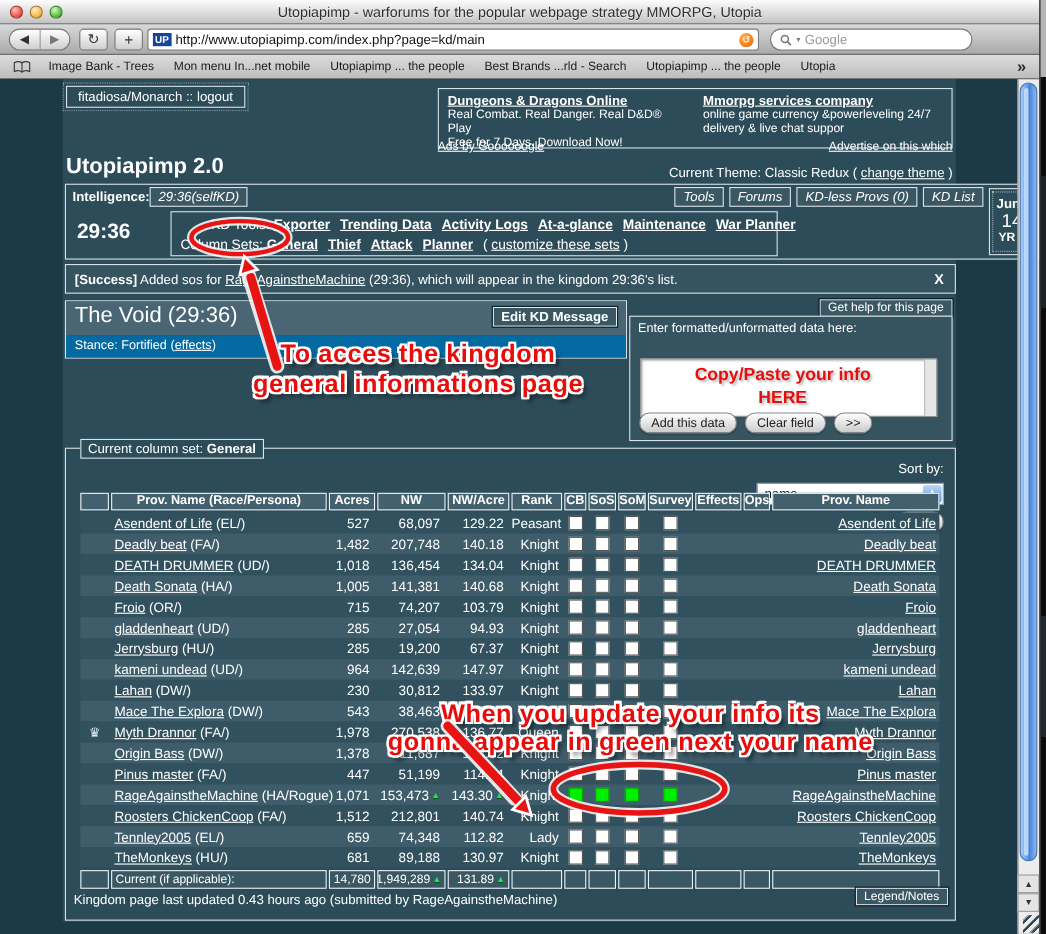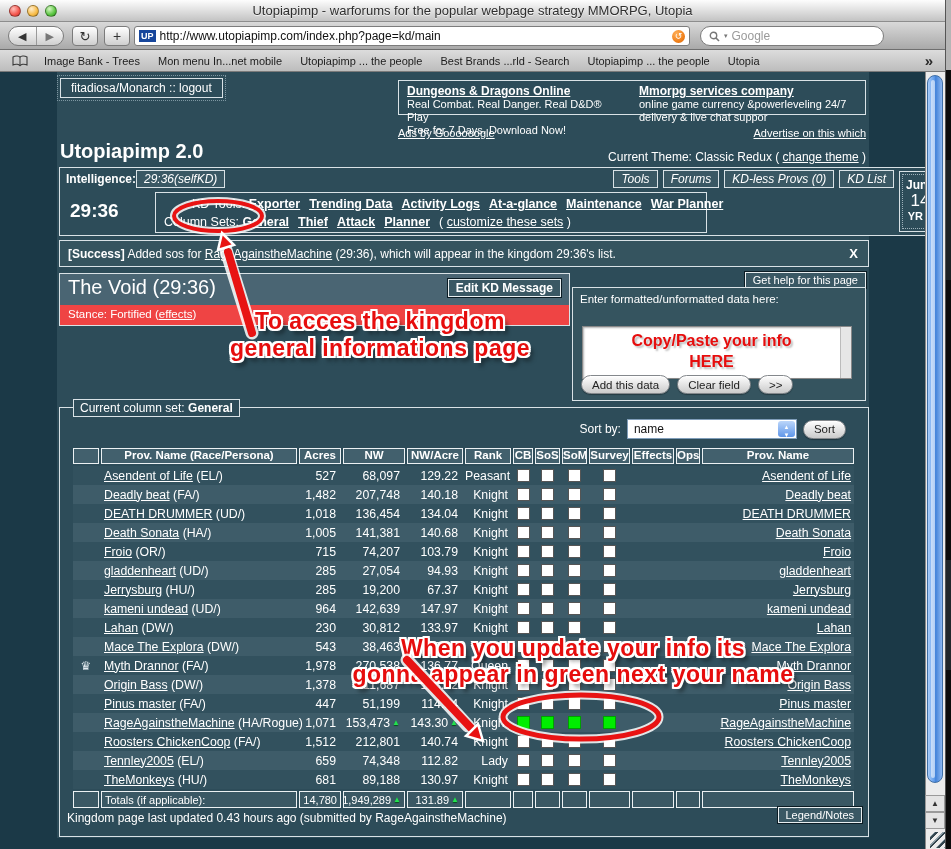--- a/index.html
+++ b/index.html
@@ -66,21 +66,21 @@
     font-size:8px;color:#333;text-align:center;line-height:15px;}
   #sb-up{top:795px;}
   #sb-down{top:812px;}
   #grip{left:930px;top:832px;width:15px;height:16px;
     background:repeating-linear-gradient(135deg,transparent 0 3px,#8fa0a8 3px 4px,#33454e 4px 6px);}
   a{color:#fff;}
   #login-box{left:60px;top:78px;border:1px solid #d9e2e6;outline:1px dotted #7e97a2;outline-offset:2px;
     padding:2px 10px;font-size:12px;color:#fff;background:#2d4c59;white-space:nowrap;}
   #login-box a{font-weight:normal;}
 
-  #ad-box{left:398px;top:80px;width:468px;height:35px;border:1px solid #d9e2e6;background:#2d4c59;
+  #ad-box{left:398px;top:80px;width:468px;height:55px;border:1px solid #d9e2e6;background:#2d4c59;
     display:flex;color:#fff;padding:3px 8px;gap:14px;}
   .ad-col{flex:1;}
   .ad-title{font-size:12px;font-weight:bold;text-decoration:underline;}
   .ad-body{font-size:11px;line-height:13px;}
   #ads-by{left:398px;top:127px;font-size:11px;color:#fff;text-decoration:underline;}
   #advertise{right:85px;top:127px;font-size:11px;color:#fff;text-decoration:underline;}
 
   #site-title{left:60px;top:140px;font-size:20px;font-weight:bold;color:#fff;}
   #theme-line{right:85px;top:150px;font-size:12px;color:#fff;}
   #theme-line a{text-decoration:underline;}
@@ -109,42 +109,42 @@
   #success-bar a{text-decoration:underline;}
 
   .sitebtn{border:1px solid #e8eef0;outline:1px solid #0b1c24;background:#3a5864;color:#fff;
     font-size:11px;padding:1px 7px;white-space:nowrap;font-family:inherit;}
   #help-btn{right:85px;top:272px;}
 
   #void-box{left:59px;top:273px;width:511px;height:53px;border:1px solid #d9e2e6;}
   #void-title-row{position:absolute;left:0;top:0;right:0;height:31px;background:#4a6573;}
   #void-title{position:absolute;left:8px;top:2px;font-size:20px;color:#fff;}
   #edit-kd-btn{position:absolute;right:8px;top:5px;font-weight:bold;font-size:12px;}
-  #stance-row{position:absolute;left:0;top:31px;right:0;bottom:0;background:#ef4444;color:#fff;
+  #stance-row{position:absolute;left:0;top:31px;right:0;bottom:0;background:#0369a1;color:#fff;
     font-size:11.5px;padding:3px 0 0 8px;}
   #stance-row a{text-decoration:underline;}
 
   #entry-box{left:572px;top:287px;width:294px;height:114px;border:1px solid #d9e2e6;background:#35545f;}
   #entry-label{position:absolute;left:7px;top:5px;font-size:11.5px;color:#fff;}
   #entry-textarea{position:absolute;left:9px;top:38px;width:270px;height:53px;background:#fff;
     border:1px solid #888;box-shadow:inset 1px 1px 2px rgba(0,0,0,.3);}
   #entry-scroll{position:absolute;right:0;top:0;bottom:0;width:11px;background:#e6e6e6;border-left:1px solid #bbb;}
   #entry-note{position:absolute;left:0;right:11px;top:3px;text-align:center;color:#e60d0d;
     font-size:16px;font-weight:bold;line-height:21px;text-shadow:2px 2px 2px #bdbdbd;}
   #entry-btns{position:absolute;left:8px;bottom:6px;display:flex;gap:7px;}
   .aquabtn{height:19px;border-radius:10px;border:1px solid #84888c;background:linear-gradient(#fefefe,#cbcbcb);
     color:#222;font-size:11.5px;padding:0 10px;display:flex;align-items:center;
     box-shadow:inset 0 1px 0 rgba(255,255,255,.8),0 1px 1px rgba(0,0,0,.3);font-family:inherit;}
 
   
   #fieldset{left:59px;top:407px;width:810px;height:430px;border:1px solid #d9e2e6;}
   #legend{position:absolute;left:13px;top:-9px;border:1px solid #d9e2e6;background:#2d4c59;color:#fff;
     font-size:12px;padding:0 6px;line-height:16px;}
   #legend b{font-weight:bold;}
-  #sort-row{position:absolute;right:22px;top:11px;display:flex;align-items:center;gap:6px;color:#fff;font-size:12px;}
+  #sort-row{position:absolute;right:10px;top:11px;display:flex;align-items:flex-end;gap:6px;color:#fff;font-size:12px;flex-direction:column;}
   #sort-select{position:relative;width:170px;height:20px;background:#fff;border:1px solid #7f9db9;
     font-size:12px;color:#111;padding:2px 22px 0 6px;}
   #sort-stepper{position:absolute;right:1px;top:1px;bottom:1px;width:17px;border-radius:3px;
     background:linear-gradient(#bcd6fa,#5f97ea);color:#fff;font-size:6px;line-height:8px;text-align:center;padding-top:2px;}
 
   #tbl{position:absolute;left:13px;top:40px;width:781px;}
   .trow{display:grid;grid-template-columns:26px 196px 42px 62px 56px 46px 20px 25px 25px 41px 42px 24px 152px;
     column-gap:2px;height:19px;align-items:center;color:#fff;}
   #tbl-head{height:16px;margin-bottom:2px;}
   .hc{background:#42606d;border:1px solid #ecf1f3;height:16px;font-size:11.5px;font-weight:bold;
@@ -831,21 +831,21 @@
             <div class="tc chk">
               <div class="cbx"></div>
             </div>
             <div class="tc"></div>
             <div class="tc"></div>
             <div class="tc rname"><a>TheMonkeys</a></div>
           </div>
         </div>
       <div class="trow" id="tbl-totals">
           <div class="tt"></div>
-          <div class="tt lbl">Totals (if applicable):</div>
+          <div class="tt lbl">Current (if applicable):</div>
           <div class="tt">14,780</div>
           <div class="tt">
             <span>1,949,289</span>
             <span class="up">▲</span>
           </div>
           <div class="tt">
             <span>131.89</span>
             <span class="up">▲</span>
           </div>
           <div class="tt"></div>

